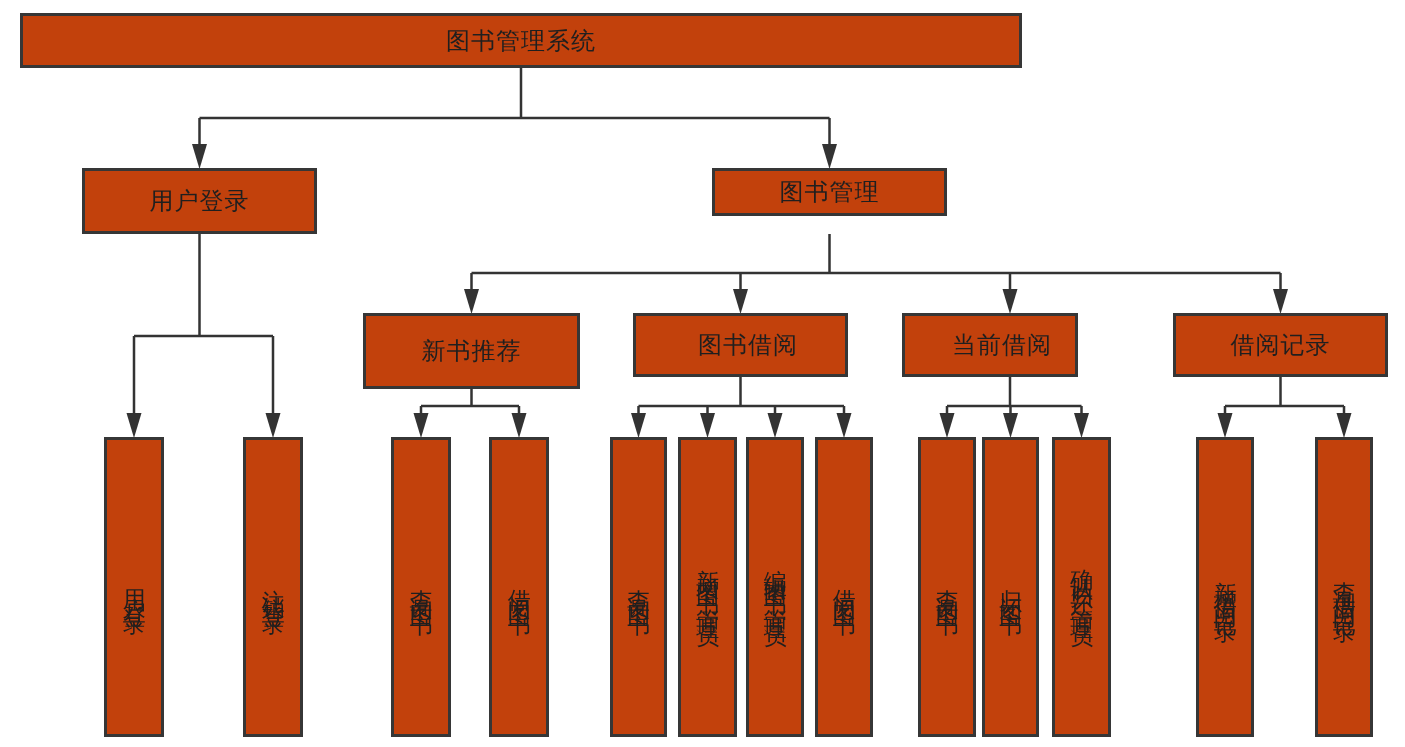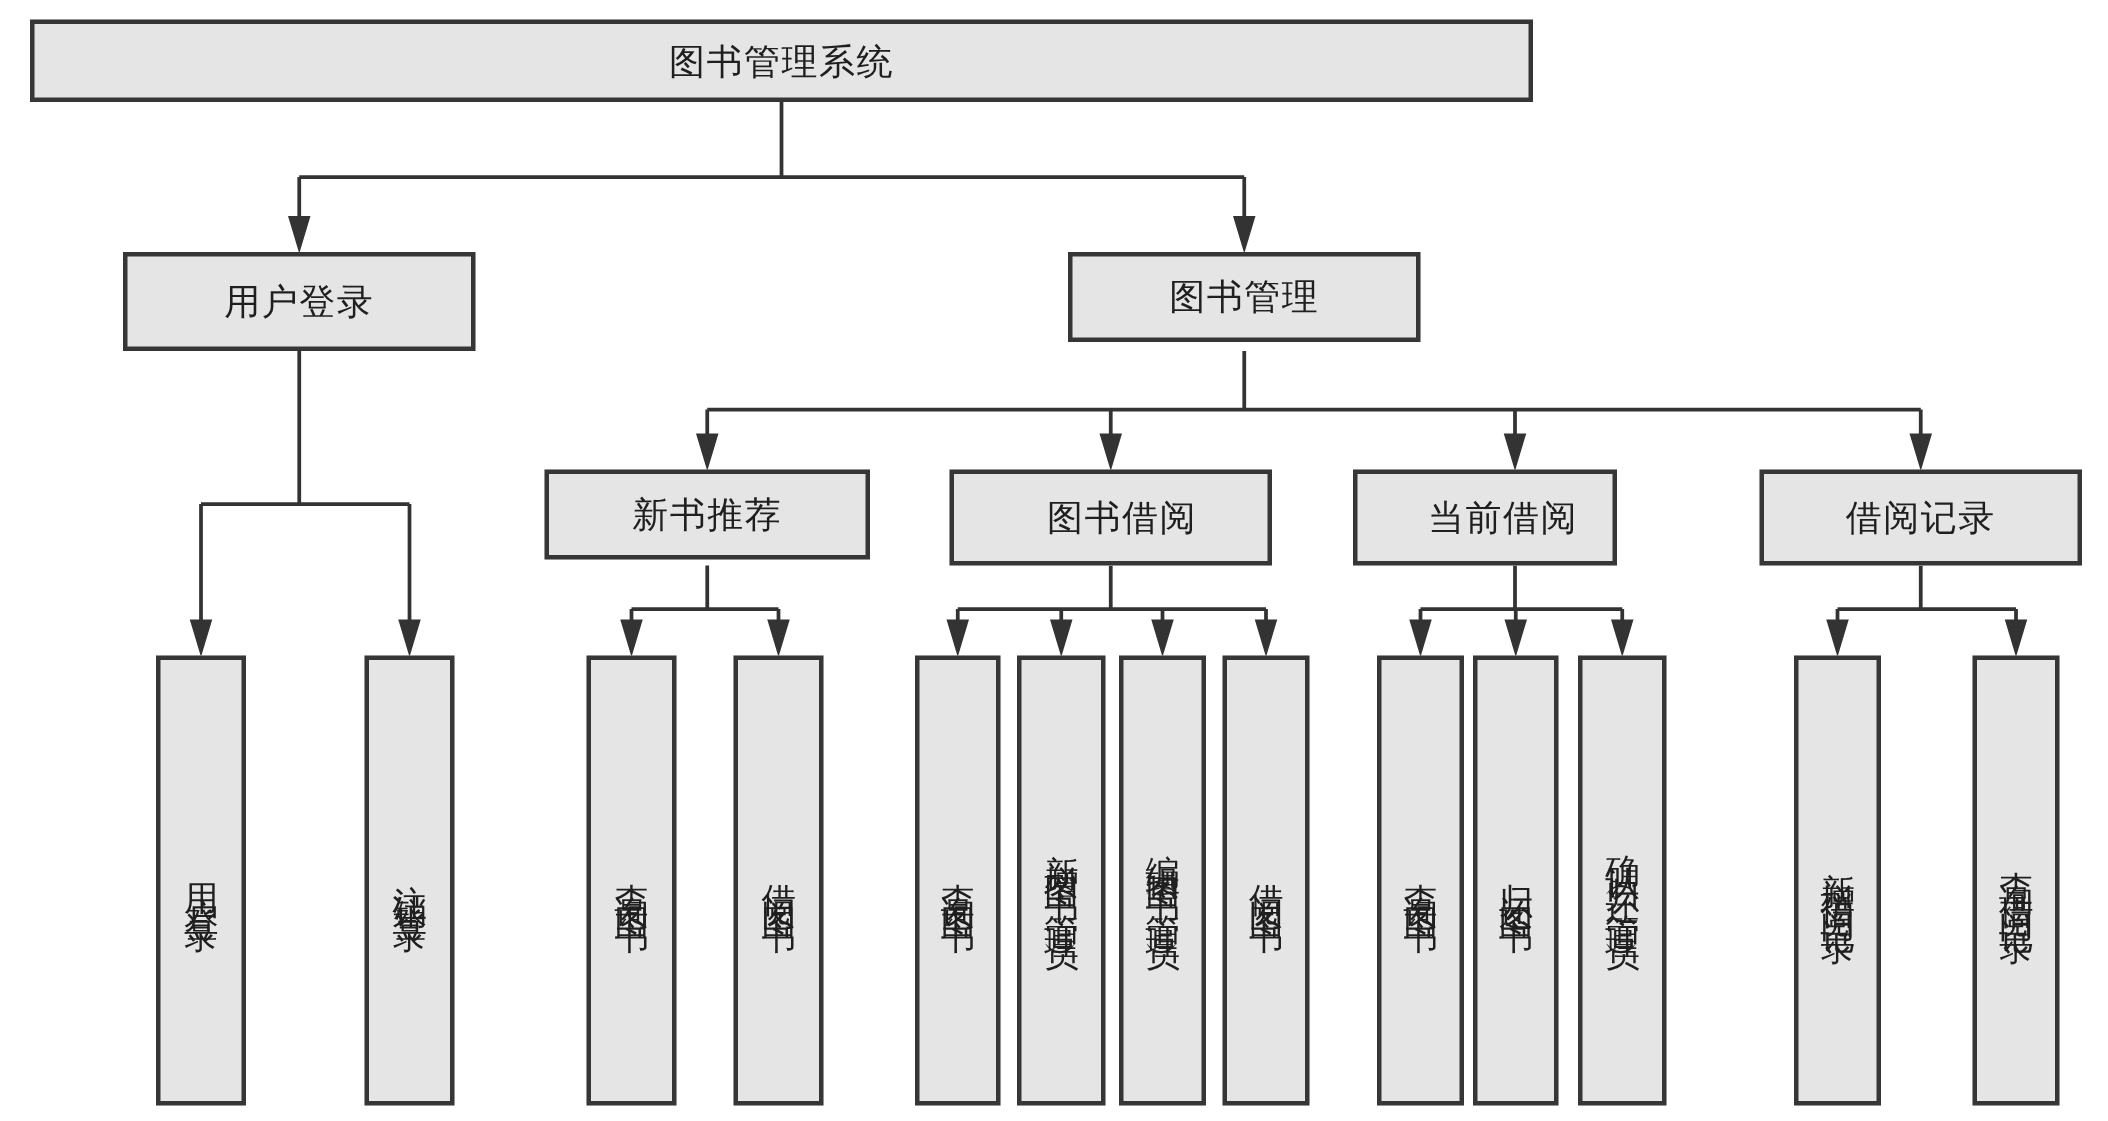--- a/index.html
+++ b/index.html
@@ -8,21 +8,21 @@
     width:1405px;height:747px;
     background:var(--bg,#ffffff);
     font-family:"Liberation Sans","DejaVu Sans",sans-serif;
     overflow:hidden;
   }
   .canvas svg{position:absolute;left:0;top:0;pointer-events:none;}
   .box{
     position:absolute;
     display:flex;align-items:center;justify-content:center;
     border:3px solid var(--border,#363636);
-    background:#e5e5e5;
+    background:#c2410c;
     box-sizing:border-box;
     color:var(--text,#1f1f1f);
     font-size:24px;
     letter-spacing:1px;
     z-index:2;
     text-align:right;
   }
   .box .lbl{white-space:nowrap;}
   .box.v{font-size:23px;letter-spacing:0;}
   .box.v .lbl{
@@ -73,24 +73,24 @@
       </div>
       <div class="box" style="left: 82px; top: 168px; width: 235px; height: 66px;">
         <span class="lbl">用户登录</span>
       </div>
       <div class="box v" style="left: 104px; top: 437px; width: 60px; height: 300px;">
         <span class="lbl">用户登录</span>
       </div>
       <div class="box v" style="left: 243px; top: 437px; width: 60px; height: 300px;">
         <span class="lbl">注销登录</span>
       </div>
-      <div class="box" style="left: 712px; top: 168px; width: 235px; height: 60px;">
+      <div class="box" style="left: 712px; top: 168px; width: 235px; height: 48px;">
         <span class="lbl">图书管理</span>
       </div>
-      <div class="box" style="left: 363px; top: 313px; width: 217px; height: 60px;">
+      <div class="box" style="left: 363px; top: 313px; width: 217px; height: 76px;">
         <span class="lbl">新书推荐</span>
       </div>
       <div class="box v" style="left: 391px; top: 437px; width: 60px; height: 300px;">
         <span class="lbl">查询图书</span>
       </div>
       <div class="box v" style="left: 489px; top: 437px; width: 60px; height: 300px;">
         <span class="lbl">借阅图书</span>
       </div>
       <div class="box" style="left: 633px; top: 313px; width: 215px; height: 64px; padding-left: 15px;">
         <span class="lbl">图书借阅</span>

